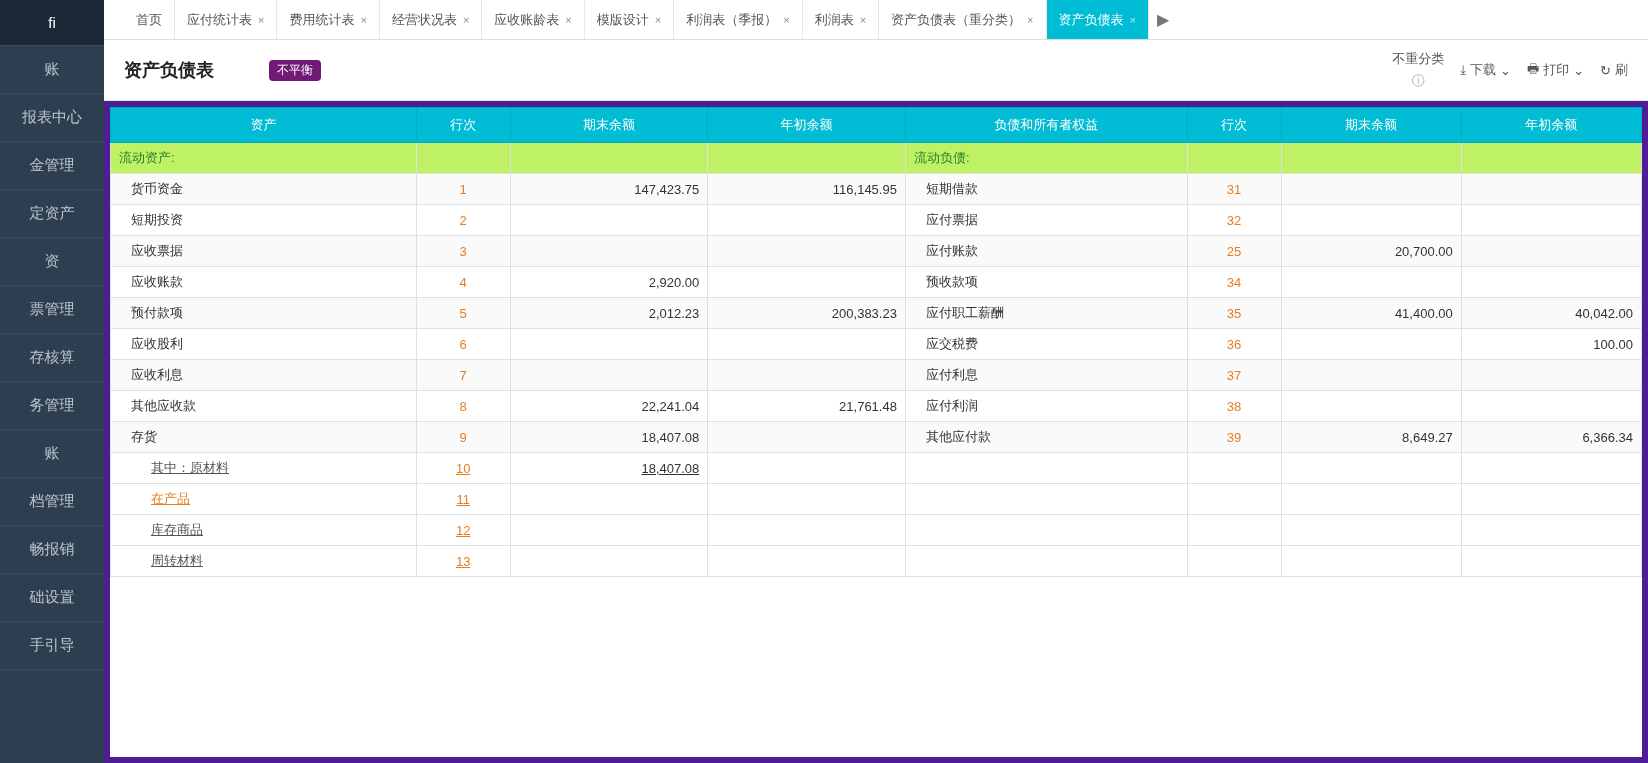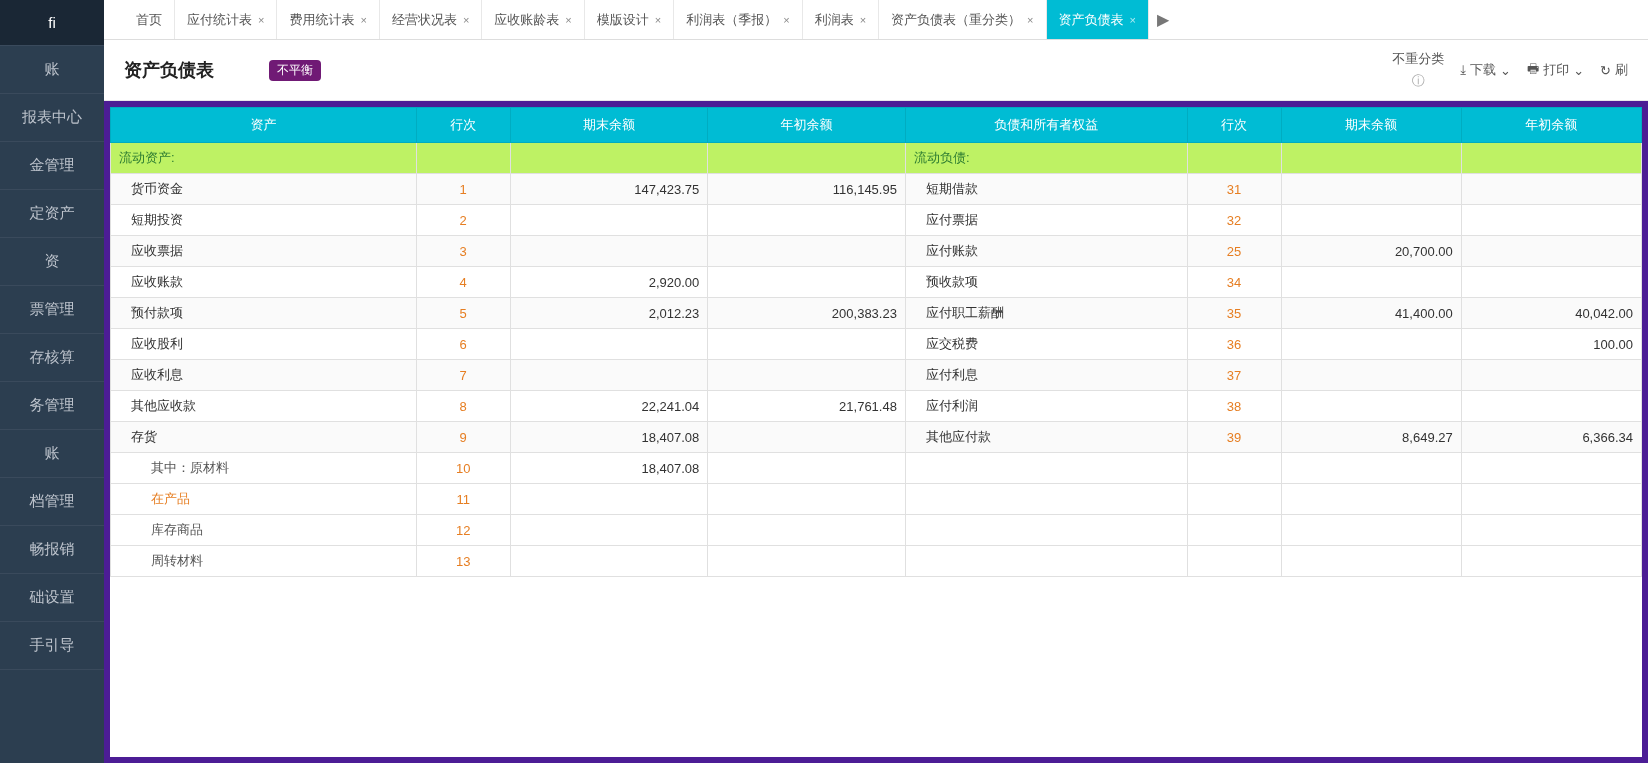--- a/index.html
+++ b/index.html
@@ -166,20 +166,21 @@
     .row-item td {
       background: #fff;
     }
     .row-item:nth-child(even) td {
       background: #fafafa;
     }
 
     .row-sub td {
       background: #fff;
       color: #555;
+      text-decoration: underline;
     }
 
     td.num-col {
       text-align: center;
       color: #e67e22;
     }
     td.amount-col {
       text-align: right;
       color: #333;
     }

